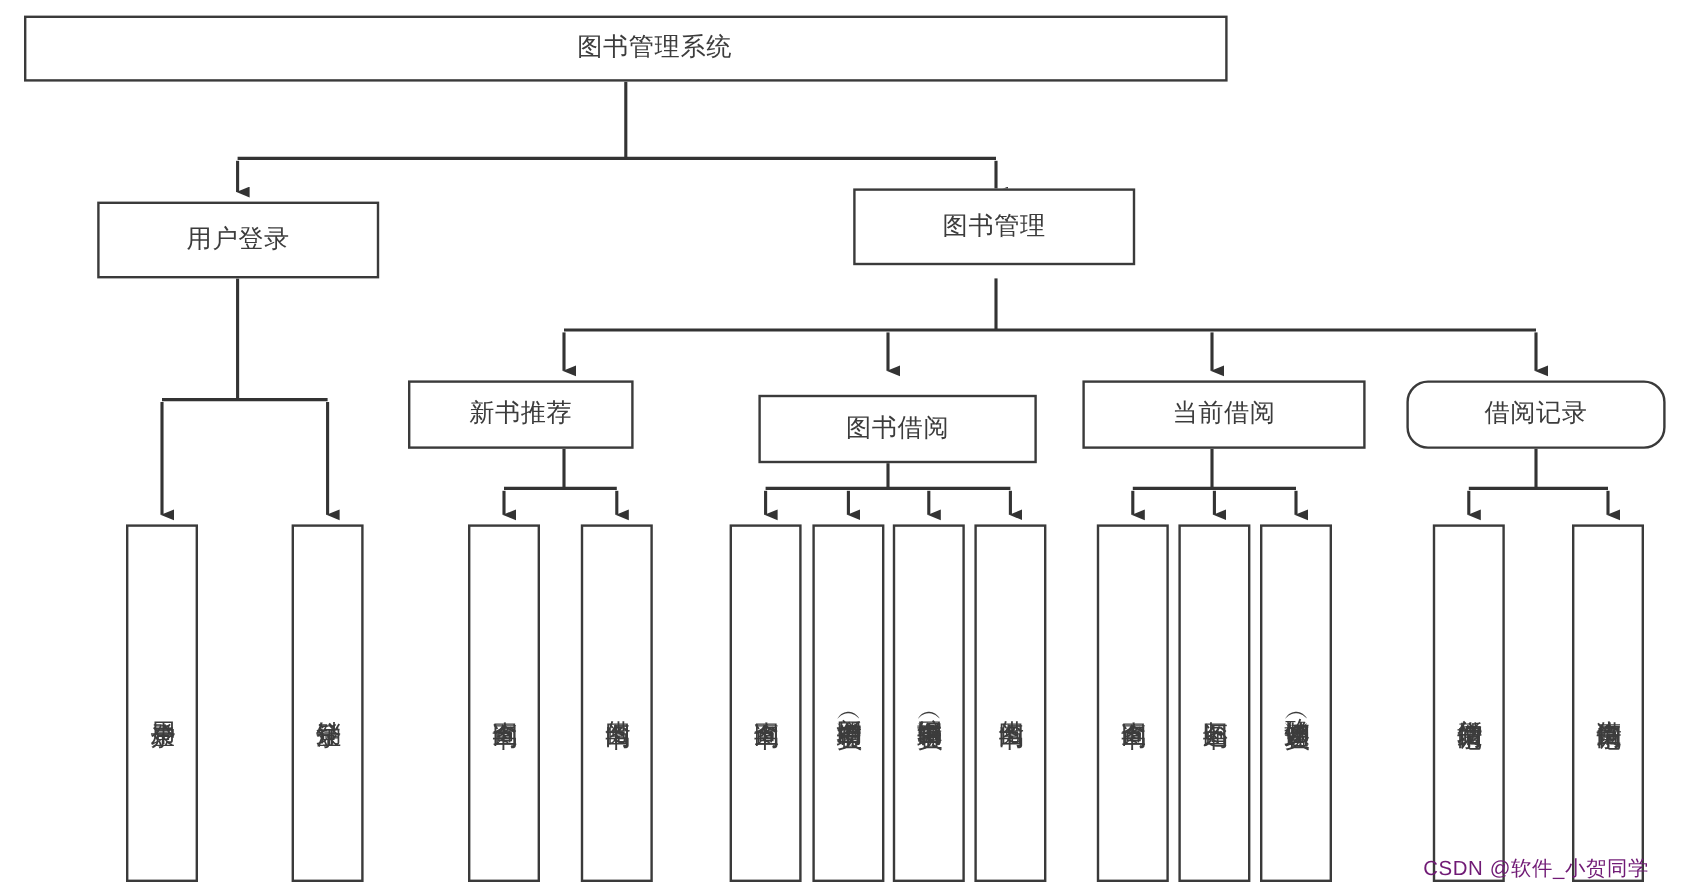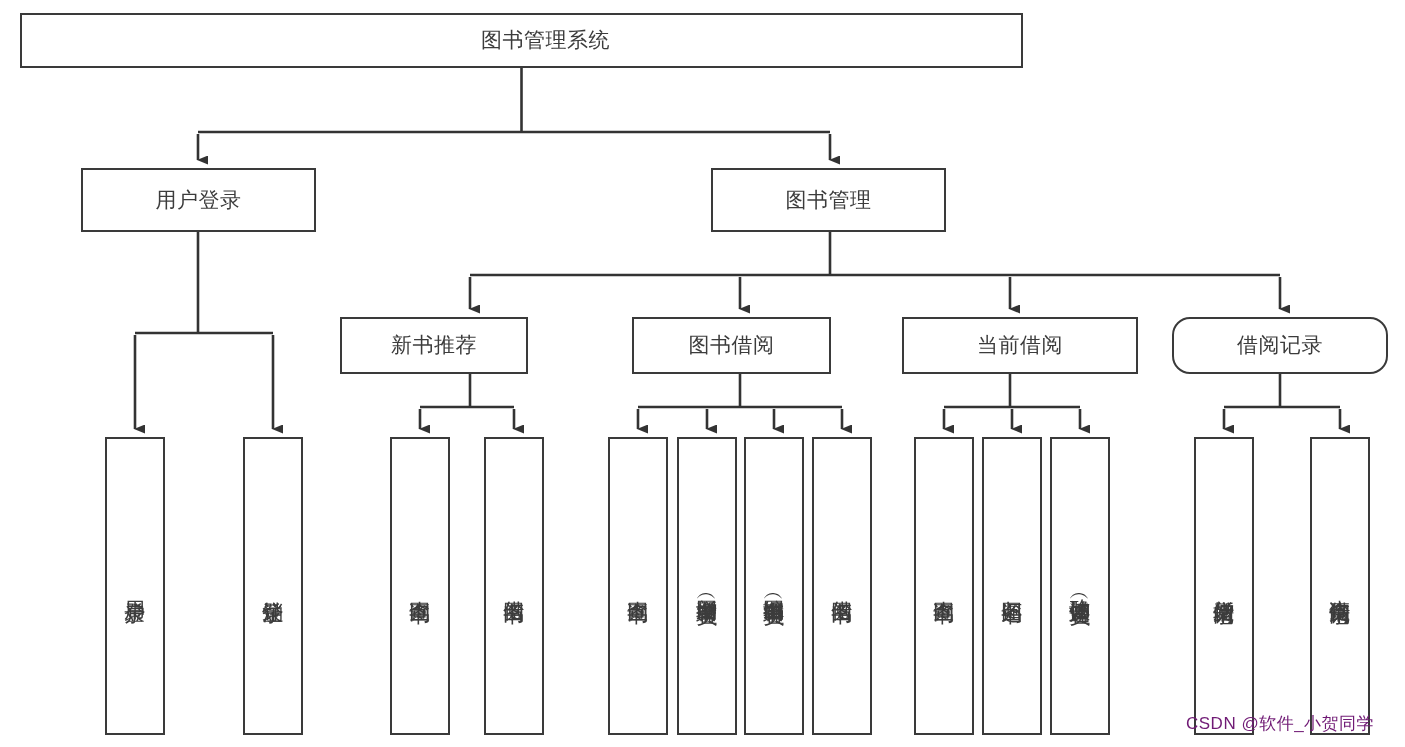--- a/index.html
+++ b/index.html
@@ -70,28 +70,28 @@
     </g>
   </svg>
 
   <div class="node" id="node-root" style="left: 20px; top: 13px; width: 1003px; height: 55px; padding-left: 48px;">
     <span class="lbl">图书管理系统</span>
   </div>
 
   <div class="node" id="n2-0" style="left: 81px; top: 168px; width: 235px; height: 64px;">
     <span class="lbl">用户登录</span>
   </div>
-  <div class="node" id="n2-1" style="left: 711px; top: 168px; width: 235px; height: 64px;">
+  <div class="node" id="n2-1" style="left: 711px; top: 157px; width: 235px; height: 64px;">
     <span class="lbl">图书管理</span>
   </div>
 
   <div class="node" id="n3-0" style="left: 340px; top: 317px; width: 188px; height: 57px;">
     <span class="lbl">新书推荐</span>
   </div>
-  <div class="node" id="n3-1" style="left: 632px; top: 317px; width: 199px; height: 57px;">
+  <div class="node" id="n3-1" style="left: 632px; top: 329px; width: 232px; height: 57px;">
     <span class="lbl">图书借阅</span>
   </div>
   <div class="node" id="n3-2" style="left: 902px; top: 317px; width: 236px; height: 57px;">
     <span class="lbl">当前借阅</span>
   </div>
   <div class="node" id="n3-3" style="left: 1172px; top: 317px; width: 216px; height: 57px; border-radius: 18px;">
     <span class="lbl">借阅记录</span>
   </div>
 
   <div class="node leaf" id="lf-0" style="left: 105px; top: 437px; width: 60px; height: 298px;">

